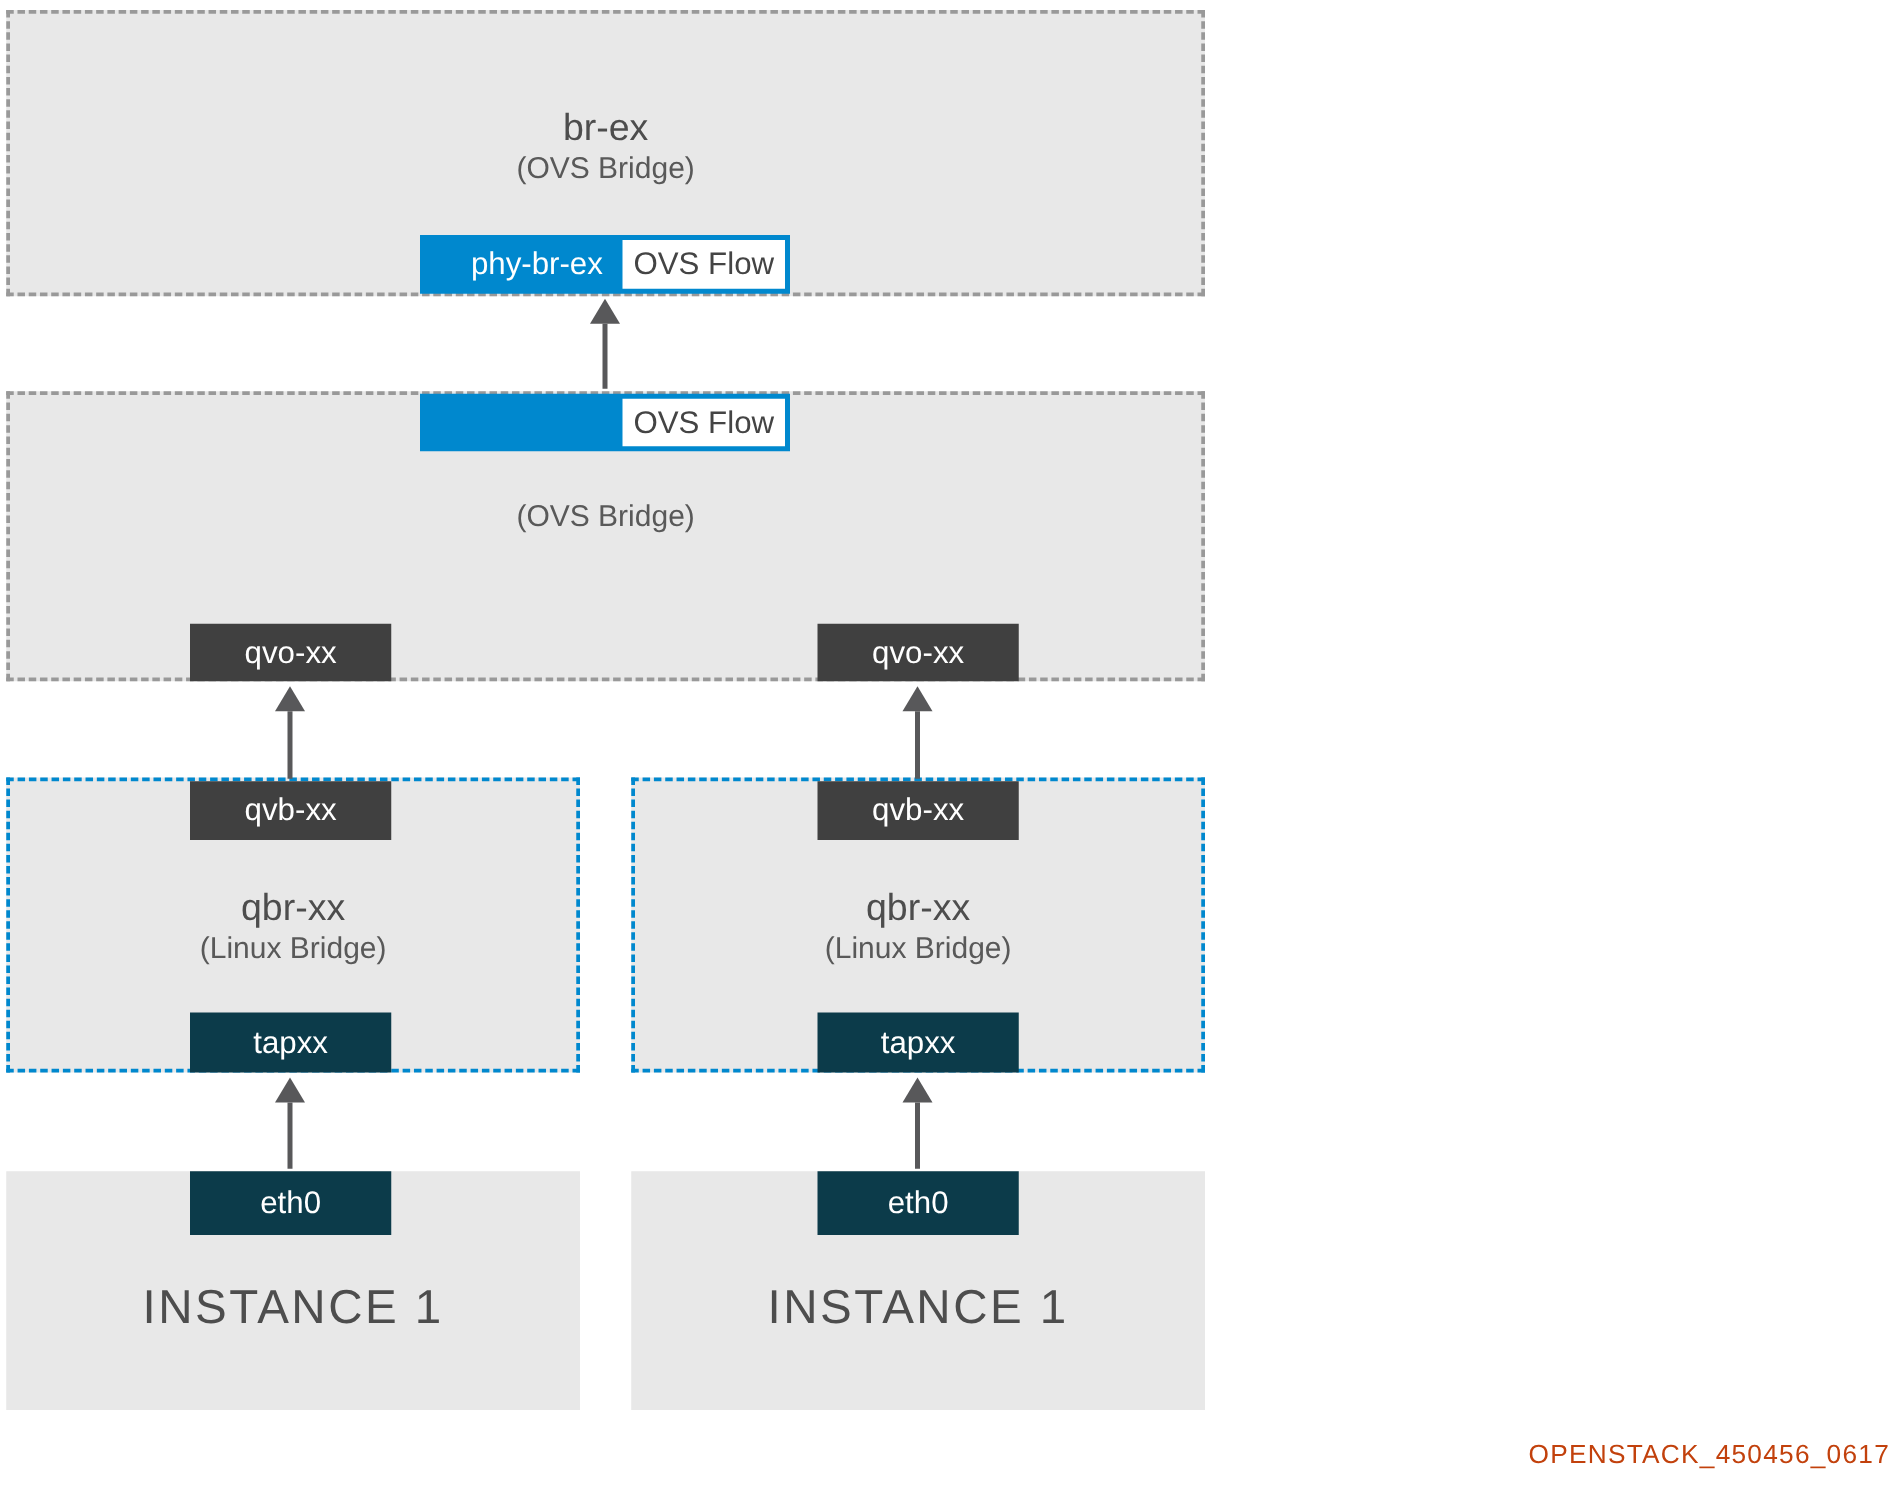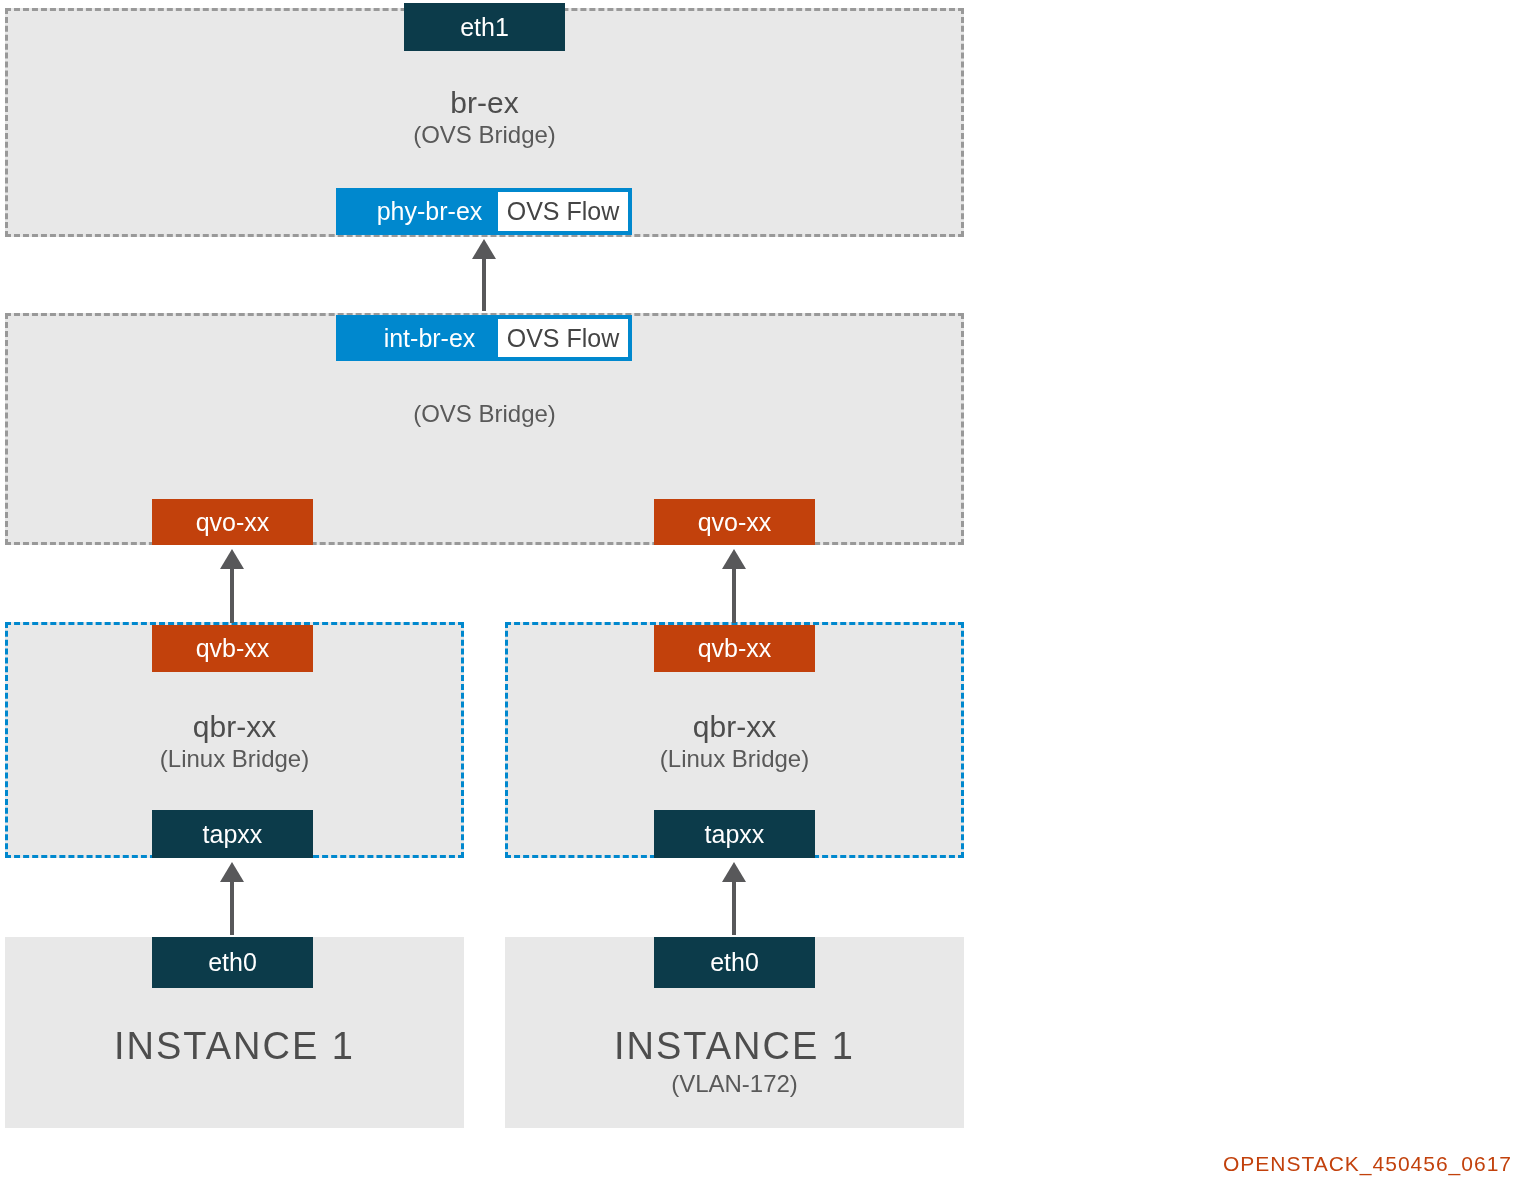--- a/index.html
+++ b/index.html
@@ -26,21 +26,21 @@
   .port {
     position: absolute;
     display: flex;
     align-items: center;
     justify-content: center;
     color: #ffffff;
     font-size: 25px;
     z-index: 5;
   }
   .port.dark { background: #0c3b4a; }
-  .port.blue { background: #c2410c; }
+  .port.blue { background: #404040; }
 
   
   .patch {
     position: absolute;
     background: #0088ce;
     z-index: 6;
   }
   .patch .patch-label {
     position: absolute;
     left: 0; top: 0; bottom: 0;
@@ -108,43 +108,39 @@
     color: #c2410c;
   }
 </style>
 </head>
 <body>
 
 <div class="canvas">
 
   <div class="bigbox dash-gray" style="left:5px; top:8px; width:959px; height:229px;"></div>
 
-  <div class="port dark" style="left:404px; top:3px; width:161px; height:48px;">
-    <span>eth1</span>
-  </div>
 
   <div class="label-block" style="left:5px; top:86px; width:959px;">
     <div class="title">br-ex</div>
     <div class="subtitle">(OVS Bridge)</div>
   </div>
 
   <div class="patch" style="left:336px; top:188px; width:296px; height:47px;">
     <span class="patch-label">phy-br-ex</span>
     <span class="flow-box">OVS Flow</span>
   </div>
 
   <div class="arrow-up" style="left:472px; top:239px; height:72px;">
     <div class="head"></div>
     <div class="shaft"></div>
   </div>
 
   <div class="bigbox dash-gray" style="left:5px; top:313px; width:959px; height:232px;"></div>
 
   <div class="patch" style="left:336px; top:315px; width:296px; height:46px;">
-    <span class="patch-label">int-br-ex</span>
     <span class="flow-box">OVS Flow</span>
   </div>
 
   <div class="label-block" style="left:5px; top:398px; width:959px;">
     <div class="subtitle">(OVS Bridge)</div>
   </div>
 
   <div class="port blue" style="left:152px; top:499px; width:161px; height:46px;">
     <span>qvo-xx</span>
   </div>
@@ -211,18 +207,17 @@
   </div>
 
   <div class="bigbox" style="left:505px; top:937px; width:459px; height:191px;"></div>
 
   <div class="port dark" style="left:654px; top:937px; width:161px; height:51px;">
     <span>eth0</span>
   </div>
 
   <div class="label-block" style="left:505px; top:1026px; width:459px;">
     <div class="title inst-title">INSTANCE 1</div>
-    <div class="subtitle">(VLAN-172)</div>
   </div>
 
   <div class="watermark">OPENSTACK_450456_0617</div>
 
 </div>
 
 </body></html>

